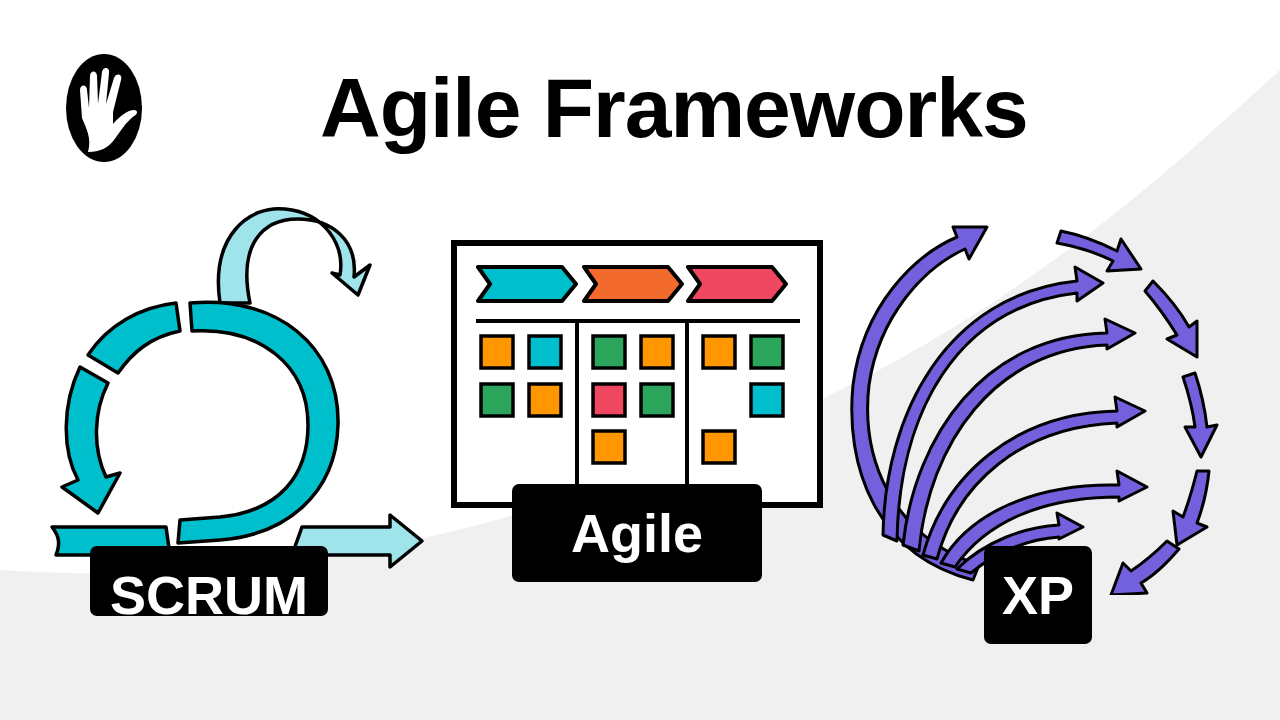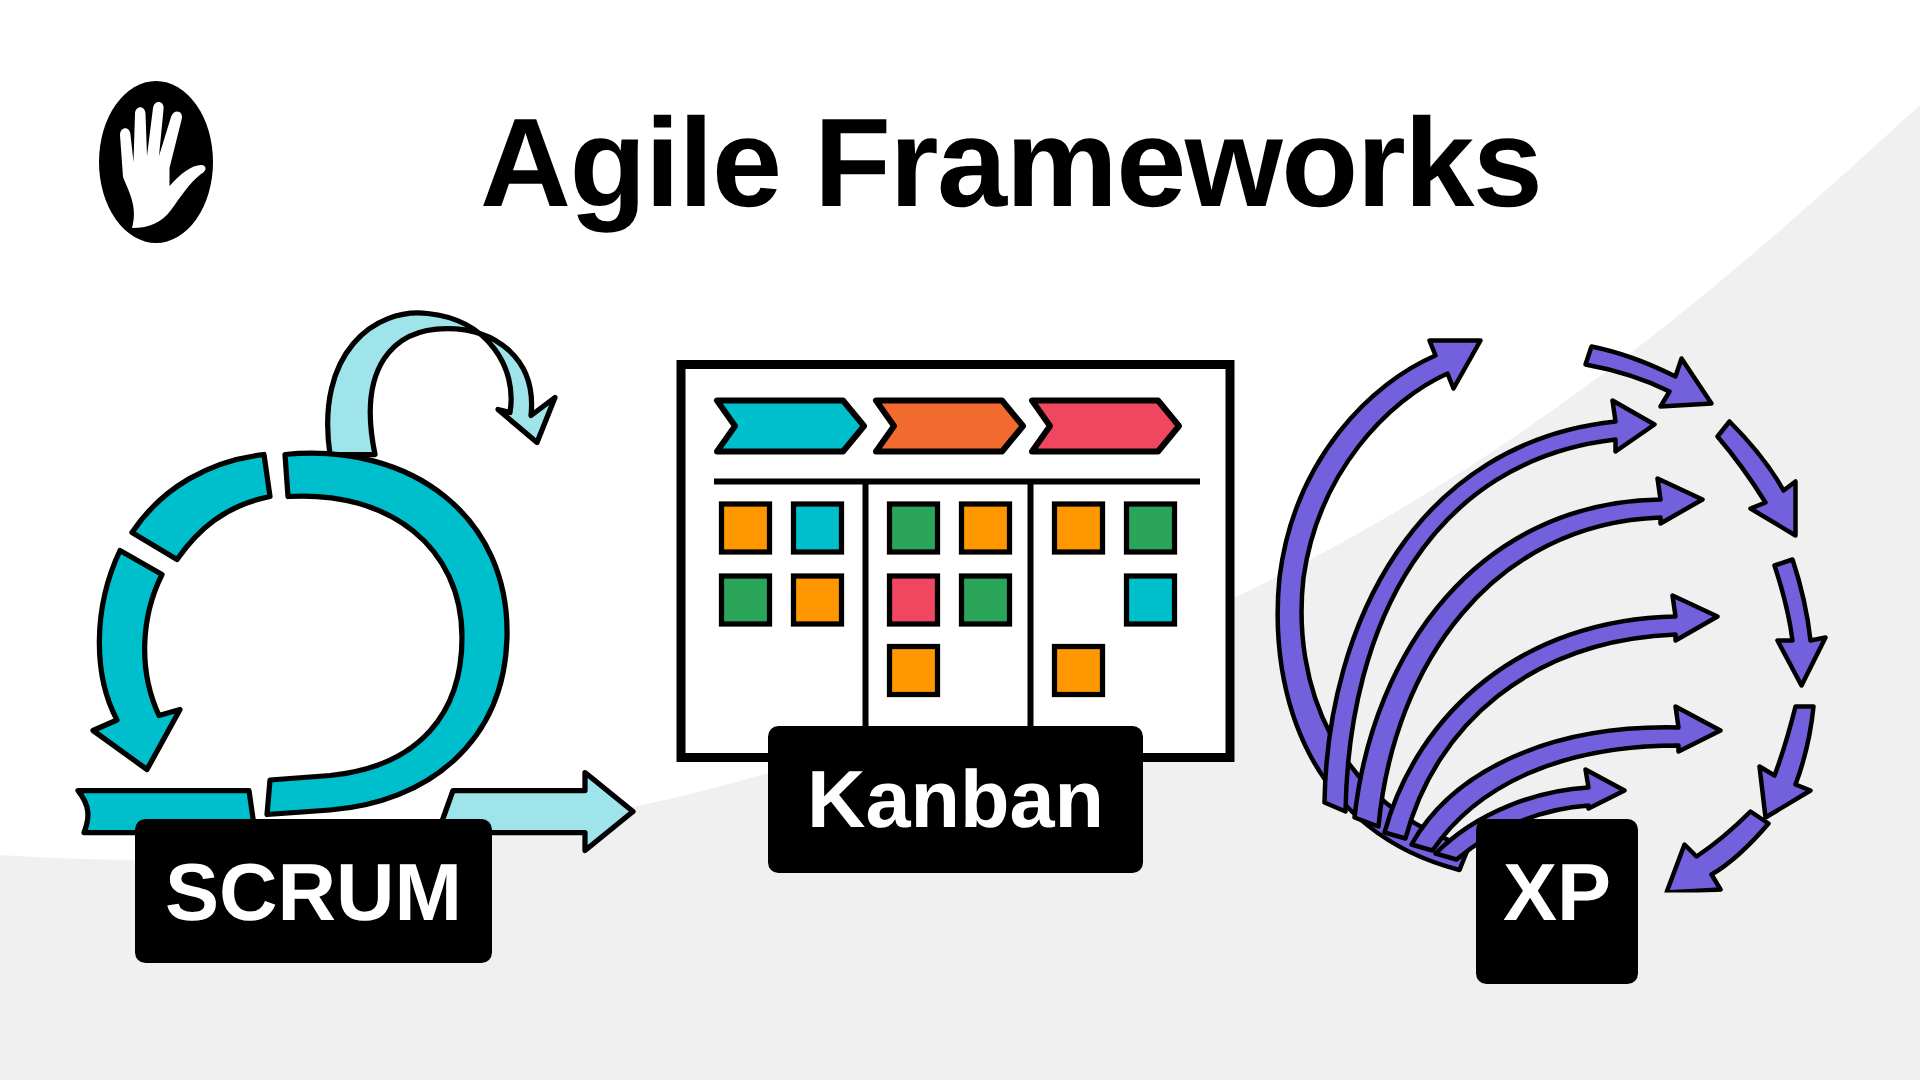--- a/index.html
+++ b/index.html
@@ -14,23 +14,23 @@
     position: absolute; left: 284px; top: 58px; width: 720px; height: 100px;
     font-size: 84px; font-weight: bold; color: #000; letter-spacing: -1px;
     line-height: 100px; z-index: 2; white-space: nowrap; margin-left: 36px;
   }
   .illus { position: absolute; z-index: 1; }
   .label {
     position: absolute; z-index: 3; background: #000; color: #fff;
     border-radius: 7px; font-weight: bold; text-align: center;
     font-family: "Liberation Sans", "DejaVu Sans", sans-serif;
   }
-  .label-scrum { left: 90px; top: 546px; width: 238px; height: 96px; font-size: 54px; line-height: 98px; }
+  .label-scrum { left: 90px; top: 546px; width: 238px; height: 70px; font-size: 54px; line-height: 98px; }
   .label-kanban { left: 512px; top: 484px; width: 250px; height: 98px; font-size: 54px; line-height: 98px; }
-  .label-xp { left: 984px; top: 546px; width: 108px; height: 110px; font-size: 54px; line-height: 98px; }
+  .label-xp { left: 984px; top: 546px; width: 108px; height: 98px; font-size: 54px; line-height: 98px; }
 </style>
 </head>
 <body>
 
 <svg class="bg-layer" viewBox="0 0 1280 720">
   <rect x="0" y="0" width="1280" height="720" fill="#ffffff"></rect>
   <path d="M0,570 C300,590 560,520 820,400 C1030,300 1170,170 1280,70 L1280,720 L0,720 Z" fill="#f0f0f0"></path>
 </svg>
 
 <svg class="logo" viewBox="0 0 84 112">
@@ -97,14 +97,14 @@
 
     <path d="M216,16 C236,20 256,28 272,36 L276,24 L296,54 L262,56 L268,46 C252,38 234,32 212,28 Z"></path>
     <path d="M308,66 C322,80 334,94 344,112 L352,106 L352,142 L322,124 L332,120 C322,104 312,90 300,76 Z"></path>
     <path d="M350,158 C356,176 360,194 362,212 L372,210 L356,242 L340,212 L350,212 C348,196 344,180 338,162 Z"></path>
     <path d="M364,256 C362,276 358,292 352,308 L362,312 L332,330 L328,296 L338,302 C344,286 348,272 352,256 Z"></path>
     <path d="M334,334 C322,348 310,360 296,368 L302,378 L266,380 L278,348 L286,356 C298,348 310,338 322,326 Z"></path>
   </g>
 </svg>
 
 <div class="label label-scrum">SCRUM</div>
-<div class="label label-kanban">Kanban</div>
+<div class="label label-kanban">Agile</div>
 <div class="label label-xp">XP</div>
 
 </body></html>

